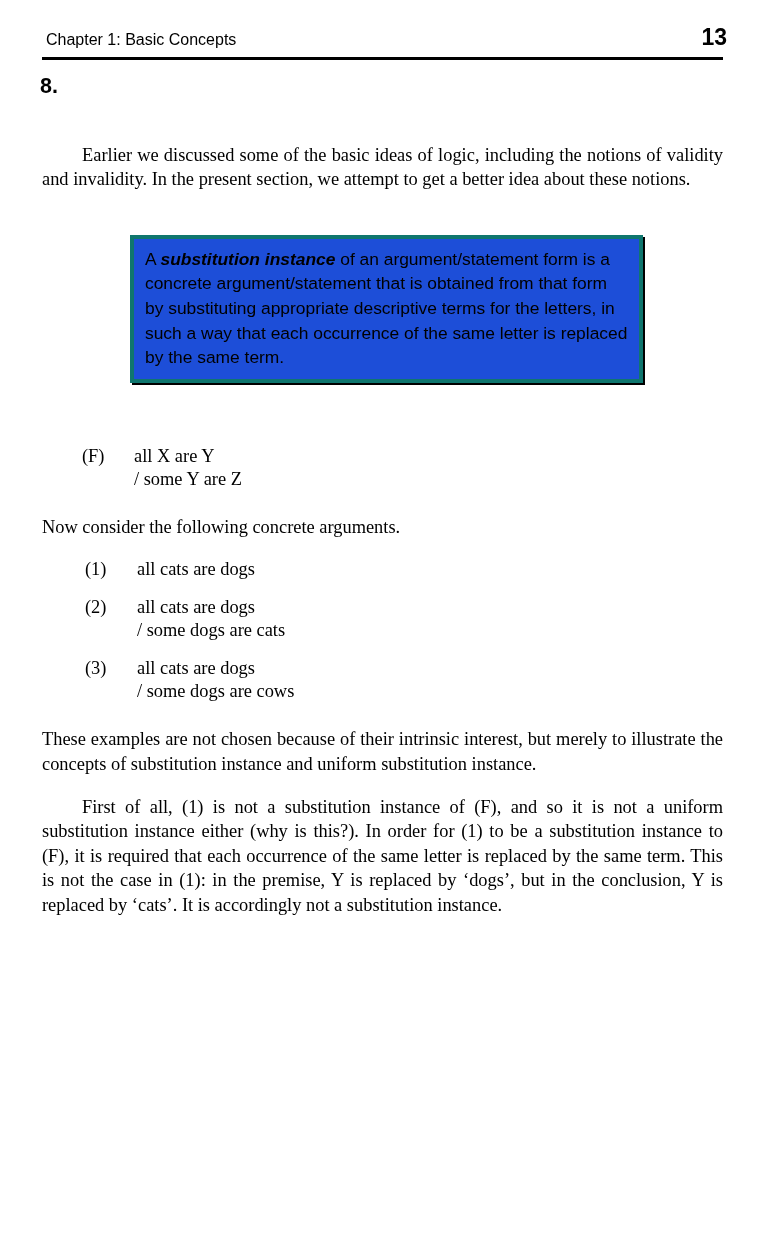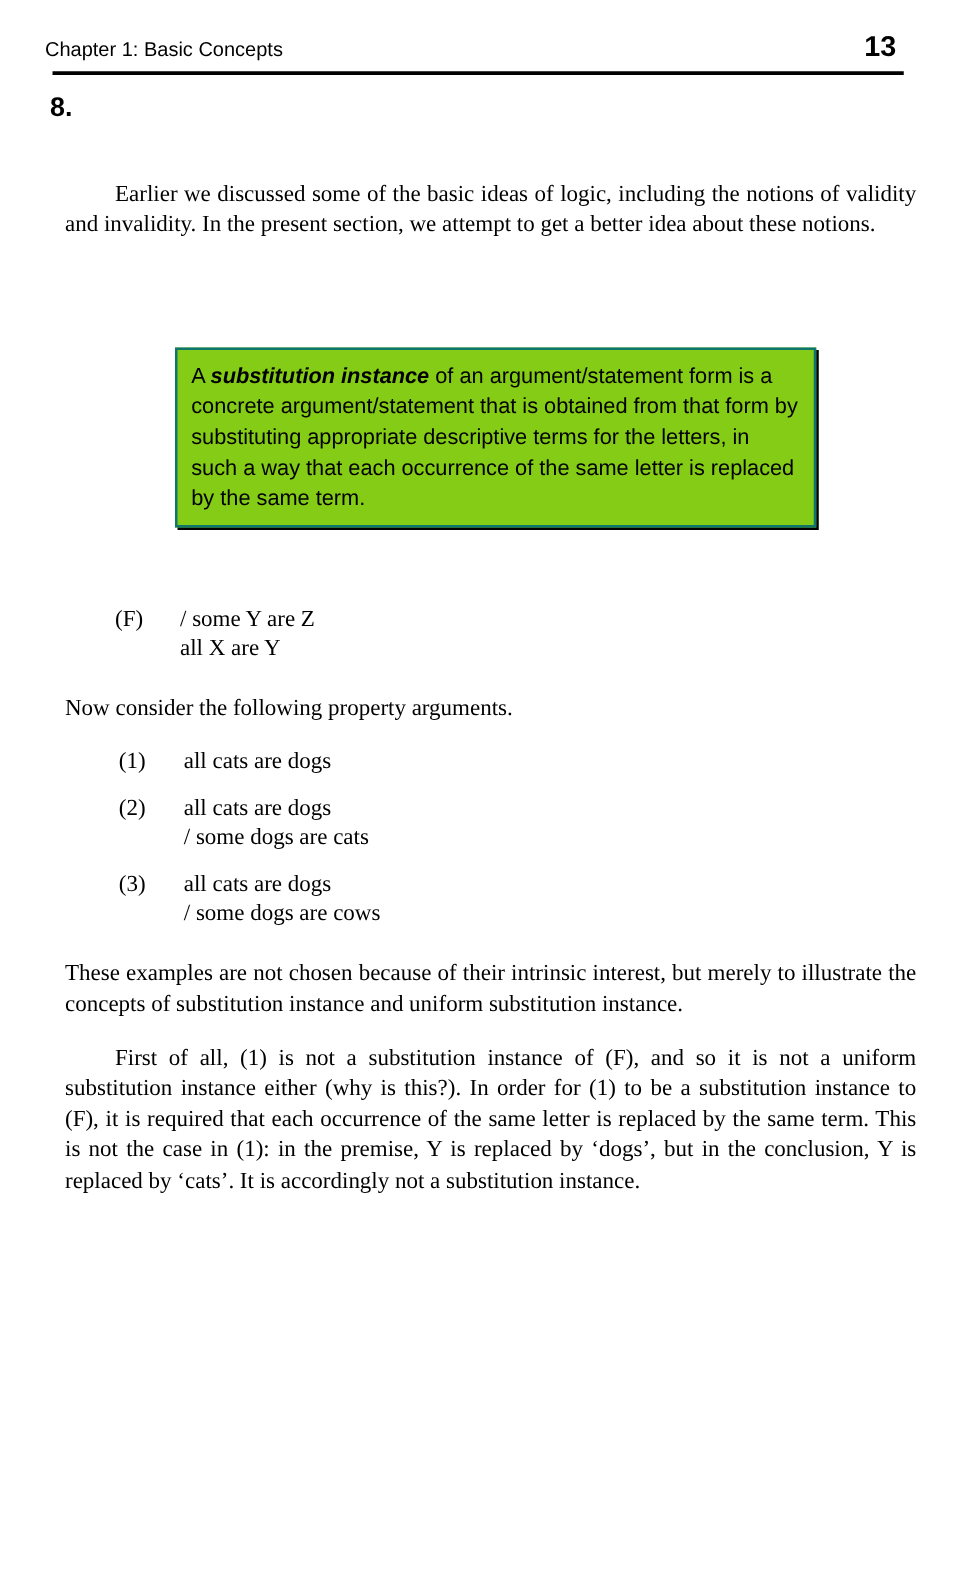--- a/index.html
+++ b/index.html
@@ -20,21 +20,21 @@
     position: absolute;
     left: 0; top: 0;
     width: 765px;
     height: 1260px;
     padding: 0;
   }
 
   
   .header {
     position: absolute;
-    left: 36px;
+    left: 46px;
     top: 28px;
     width: 681px;
     display: flex;
     align-items: baseline;
     justify-content: space-between;
     font-family: "Liberation Sans", "DejaVu Sans", sans-serif;
   }
   .header-chapter {
     font-size: 16px;
     line-height: 18px;
@@ -71,21 +71,21 @@
     flex: 0 0 42px;
   }
   .section-heading-text {
     flex: 1 1 auto;
     max-width: 600px;
   }
 
   
   .body-area {
     position: absolute;
-    left: 52px;
+    left: 42px;
     top: 143px;
     width: 681px;
   }
   p.para {
     margin: 0;
     font-size: 18.4px;
     line-height: 24.4px;
     text-align: justify;
     text-justify: inter-word;
     hyphens: none;
@@ -94,29 +94,28 @@
     text-indent: 40px;
   }
   .gap-md { height: 19px; }
   .gap-lg { height: 24px; }
 
   
   .defbox {
     box-sizing: border-box;
     margin-left: 88px;
     width: 513px;
-    border: 2px solid #0f766e;
+    border: 4px solid #0f766e;
     box-shadow: 2px 2px 0 0 #000000;
-    background: #84cc16;
+    background: #1d4ed8;
     padding: 8px 10px 9px 11px;
     font-family: "Liberation Sans", "DejaVu Sans", sans-serif;
     font-size: 17.4px;
     line-height: 24.6px;
     text-align: left;
-    margin-top: 43px;
   }
   .defbox b {
     font-weight: bold;
     font-style: italic;
   }
 
   
   .arg {
     display: flex;
     font-size: 18.4px;
@@ -168,28 +167,28 @@
 
 
     <div class="gap-lg"></div>
 
 
     <div class="gap-md"></div>
 
     <div class="arg arg-indent-f">
       <span class="arg-label">(F)</span>
       <span class="arg-lines">
+        <div class="arg-line">all X are Y</div>
         <div class="arg-line">/ some Y are Z</div>
-        <div class="arg-line">all X are Y</div>
-      </span>
-    </div>
-
-    <div class="gap-lg"></div>
-
-    <p class="para">Now consider the following property arguments.</p>
+      </span>
+    </div>
+
+    <div class="gap-lg"></div>
+
+    <p class="para">Now consider the following concrete arguments.</p>
 
     <div class="gap-md"></div>
 
     <div class="arg arg-indent-n">
       <span class="arg-label">(1)</span>
       <span class="arg-lines">
         <div class="arg-line">all cats are dogs</div>
       </span>
     </div>
 

